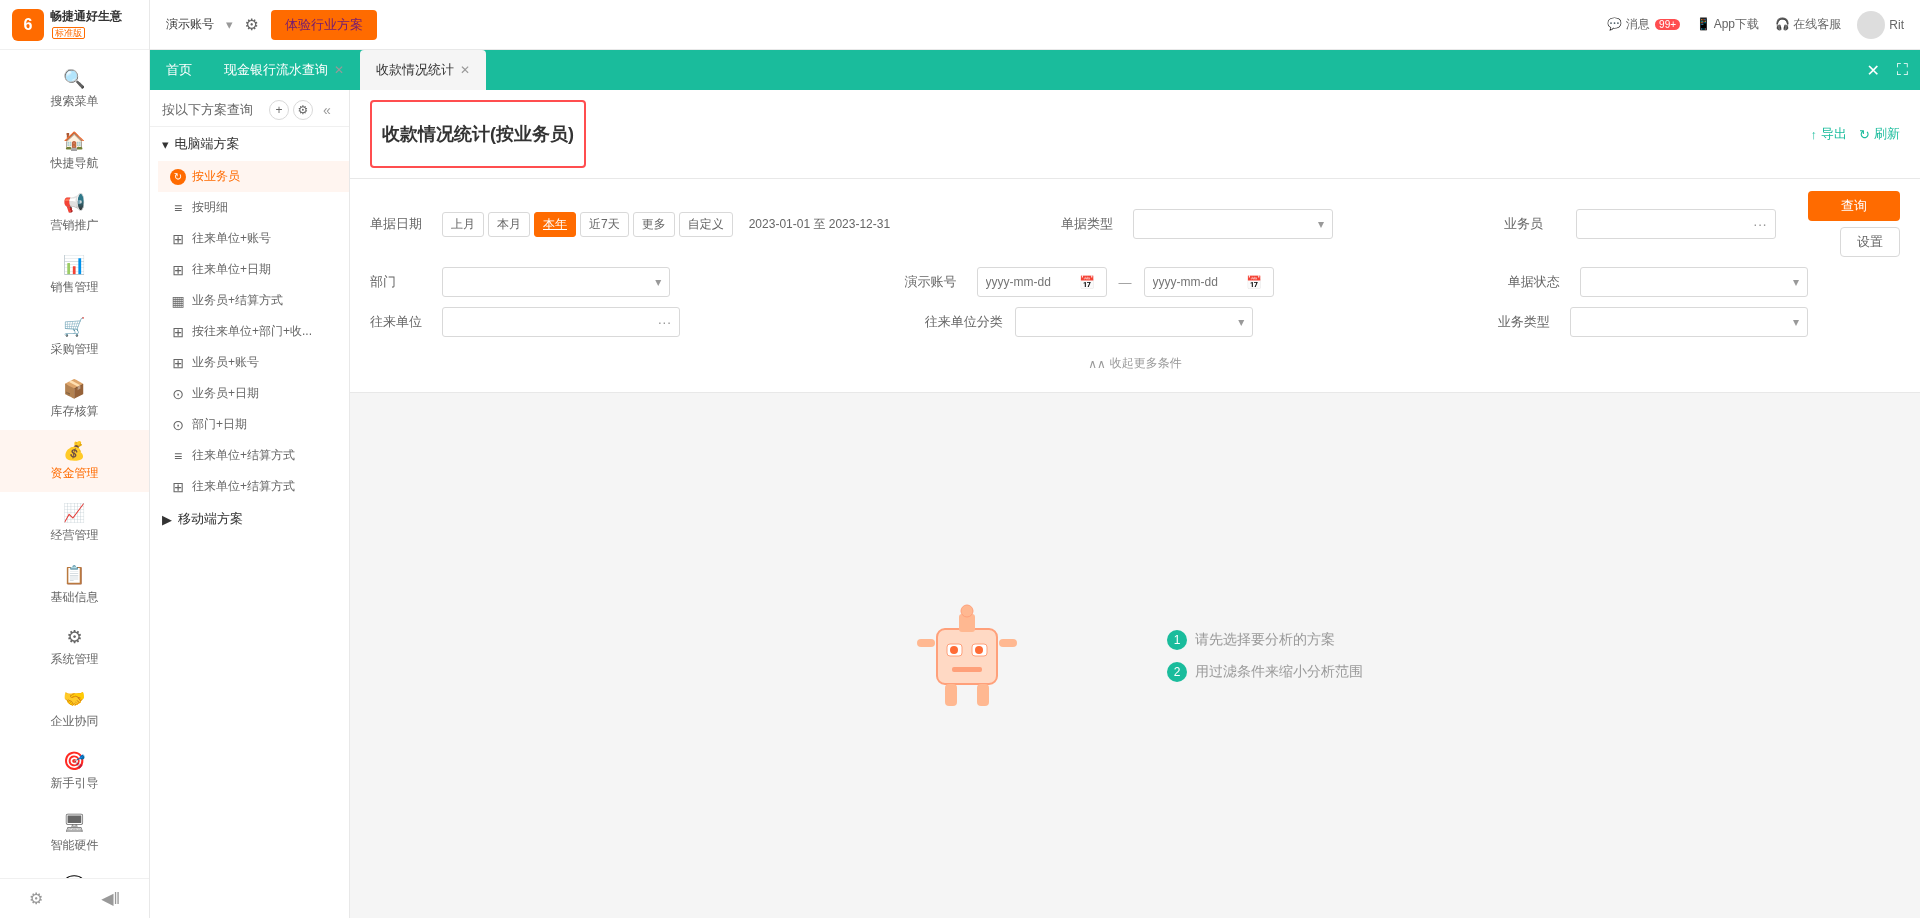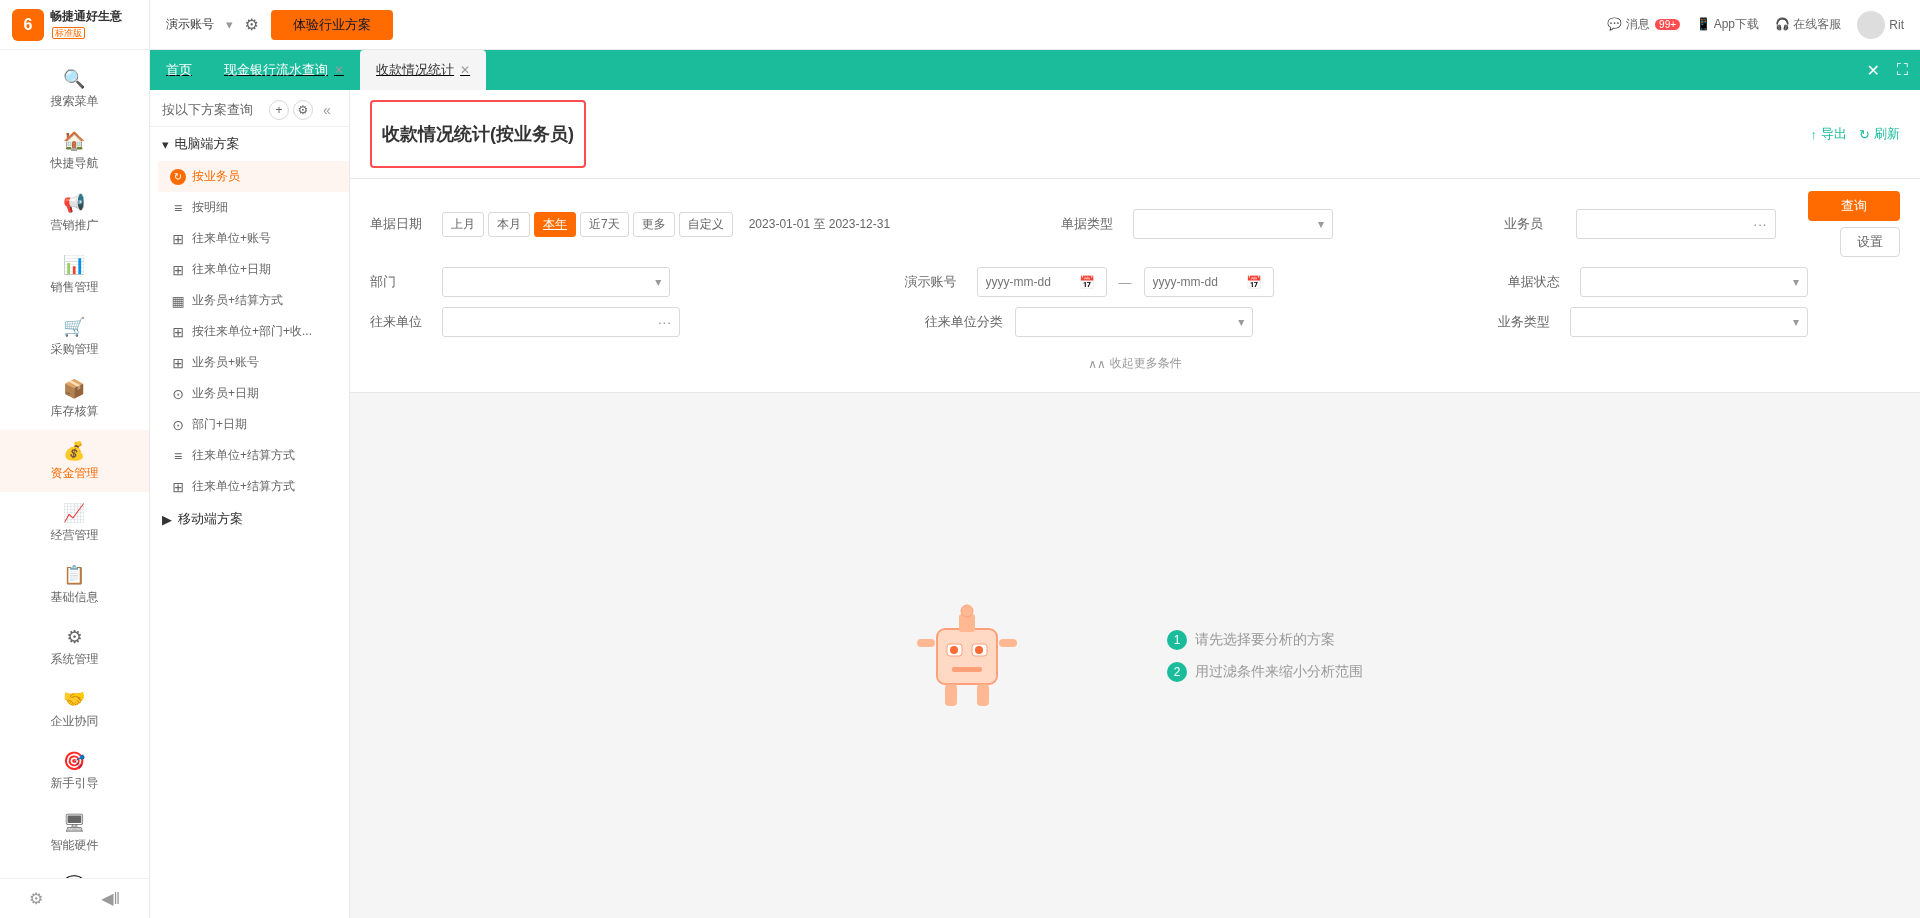--- a/index.html
+++ b/index.html
@@ -19,28 +19,28 @@
     .sidebar-bottom-btn { color: #999; cursor: pointer; font-size: 16px; }
 
     
     .main { flex: 1; display: flex; flex-direction: column; height: 100%; overflow: hidden; }
 
     
     .topbar { height: 50px; background: #fff; border-bottom: 1px solid #e8e8e8; display: flex; align-items: center; padding: 0 16px; gap: 12px; }
     .topbar-user { font-size: 12px; color: #333; }
     .topbar-arrow { color: #999; cursor: pointer; }
     .topbar-gear { font-size: 16px; color: #666; cursor: pointer; }
-    .topbar-trial-btn { background: #ff6b00; color: #0f172a; border: none; border-radius: 4px; padding: 6px 22px; cursor: pointer; font-size: 13px; }
+    .topbar-trial-btn { background: #ff6b00; color: #701a75; border: none; border-radius: 4px; padding: 6px 14px; cursor: pointer; font-size: 13px; }
     .topbar-spacer { flex: 1; }
     .topbar-actions { display: flex; align-items: center; gap: 16px; color: #666; font-size: 12px; }
     .topbar-actions .badge { background: #ff4d4f; color: #fff; border-radius: 10px; font-size: 10px; padding: 0 4px; margin-left: 2px; }
     .topbar-avatar { width: 28px; height: 28px; border-radius: 50%; background: #ddd; }
 
     
-    .tabbar { height: 40px; background: #1abc9c; display: flex; align-items: center; padding: 0 0; position: relative; text-decoration: underline; }
+    .tabbar { height: 40px; background: #1abc9c; display: flex; align-items: center; padding: 0 0; position: relative; }
     .tab { height: 40px; padding: 0 16px; display: flex; align-items: center; gap: 6px; cursor: pointer; font-size: 13px; color: #fff; }
     .tab.home { color: #fff; font-weight: normal; }
     .tab.active { background: #f5f5f5; color: #333; border-radius: 4px 4px 0 0; }
     .tab-close { font-size: 12px; color: #999; cursor: pointer; }
     .tabbar-close-all { position: absolute; right: 40px; top: 50%; transform: translateY(-50%); color: #fff; font-size: 16px; cursor: pointer; }
     .tabbar-expand { position: absolute; right: 12px; top: 50%; transform: translateY(-50%); color: #fff; font-size: 16px; cursor: pointer; }
 
     
     .content { flex: 1; display: flex; overflow: hidden; }
 

